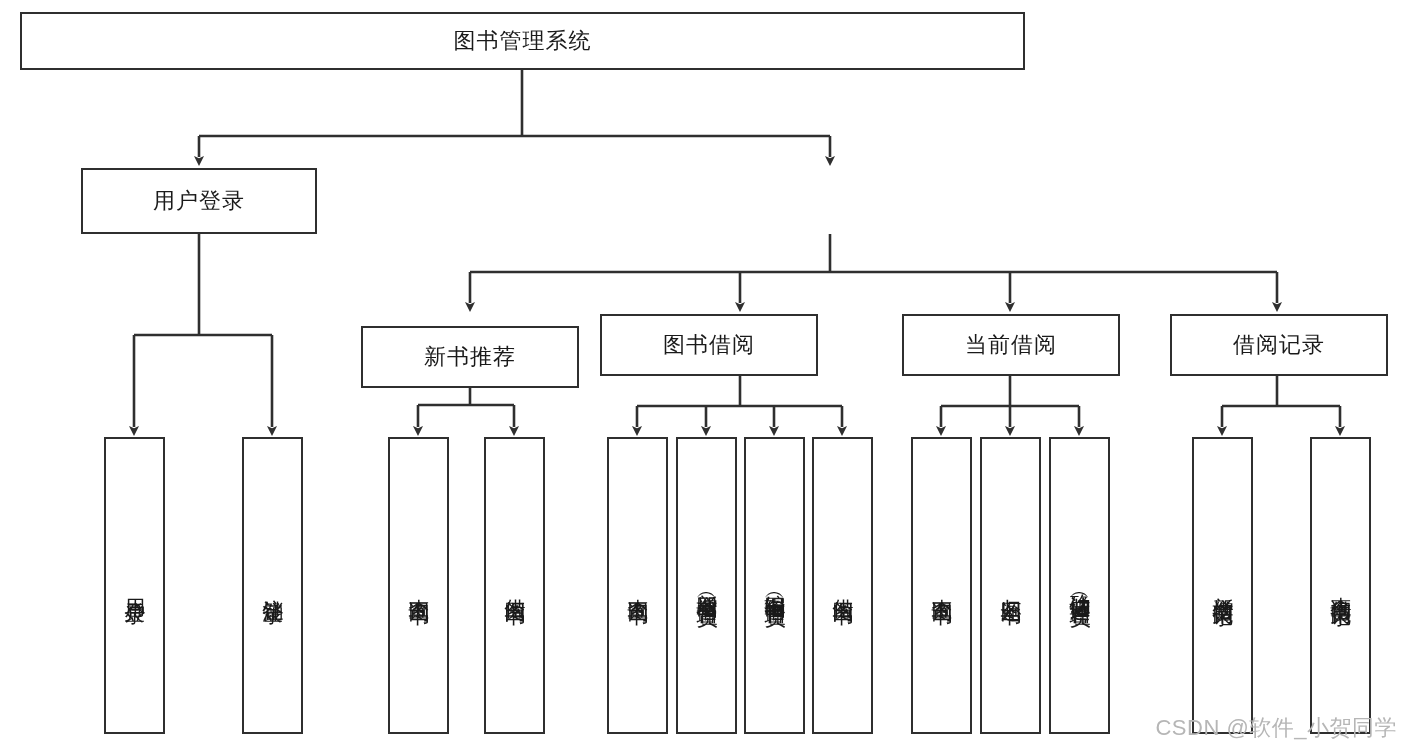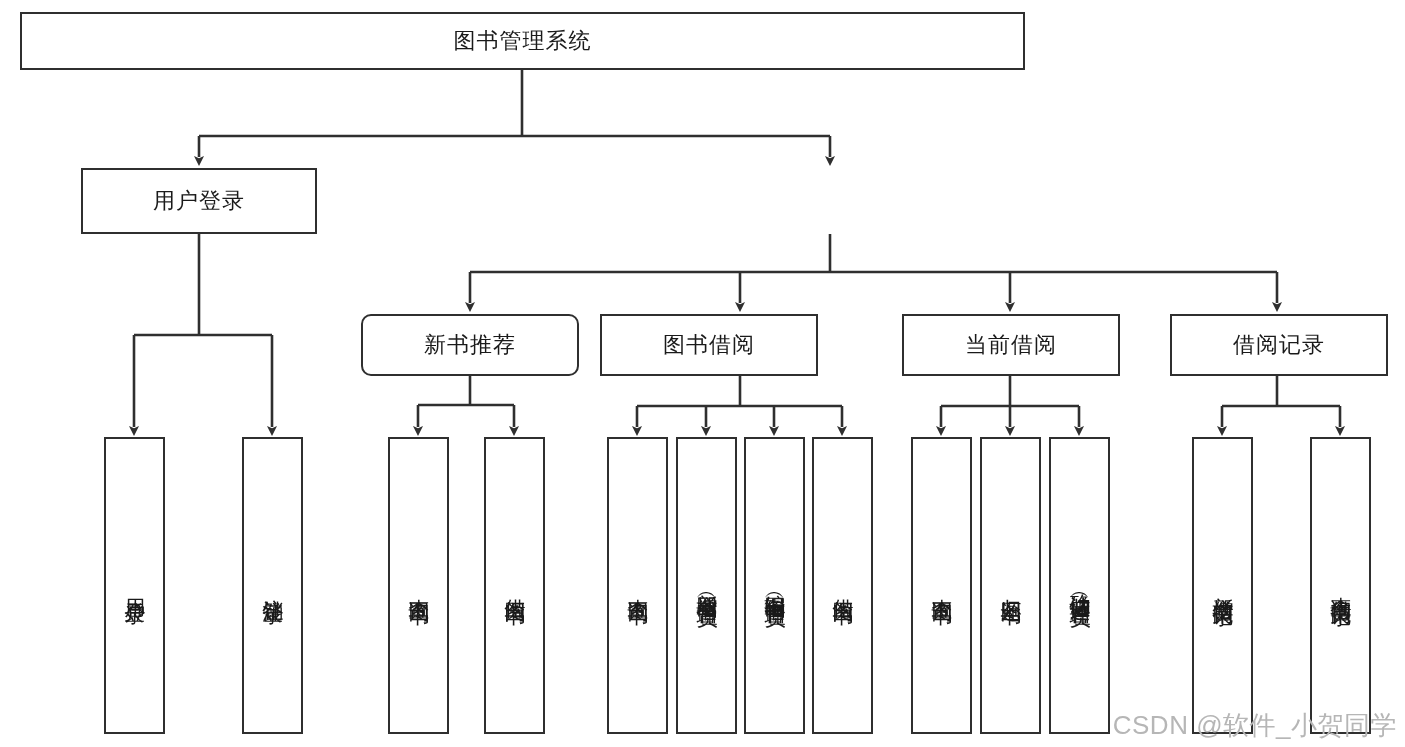--- a/index.html
+++ b/index.html
@@ -50,21 +50,21 @@
   .node.vert .vtext {
     writing-mode: vertical-rl;
     text-orientation: upright;
     white-space: normal;
     display: block;
   }
   #watermark {
     position: absolute;
     right: 8px;
     bottom: 4px;
-    font-size: 26px;
+    font-size: 22px;
     color: #b6b6b6;
     letter-spacing: 0.5px;
     z-index: 5;
     white-space: nowrap;
   }
 </style>
 </head>
 <body>
 
 <div id="canvas">
@@ -121,21 +121,21 @@
 
   <div class="node horiz" style="left:20px; top:12px; width:1005px; height:58px;">
     <span>图书管理系统</span>
   </div>
 
   <div class="node horiz" style="left:81px; top:168px; width:236px; height:66px;">
     <span>用户登录</span>
   </div>
 
 
-  <div class="node horiz" style="left:361px; top:314px; width:218px; height:62px;border-radius:10px;">
+  <div class="node horiz" style="left:361px; top:326px; width:218px; height:62px;">
     <span>新书推荐</span>
   </div>
 
   <div class="node horiz" style="left:600px; top:314px; width:218px; height:62px;">
     <span>图书借阅</span>
   </div>
 
   <div class="node horiz" style="left:902px; top:314px; width:218px; height:62px;">
     <span>当前借阅</span>
   </div>

